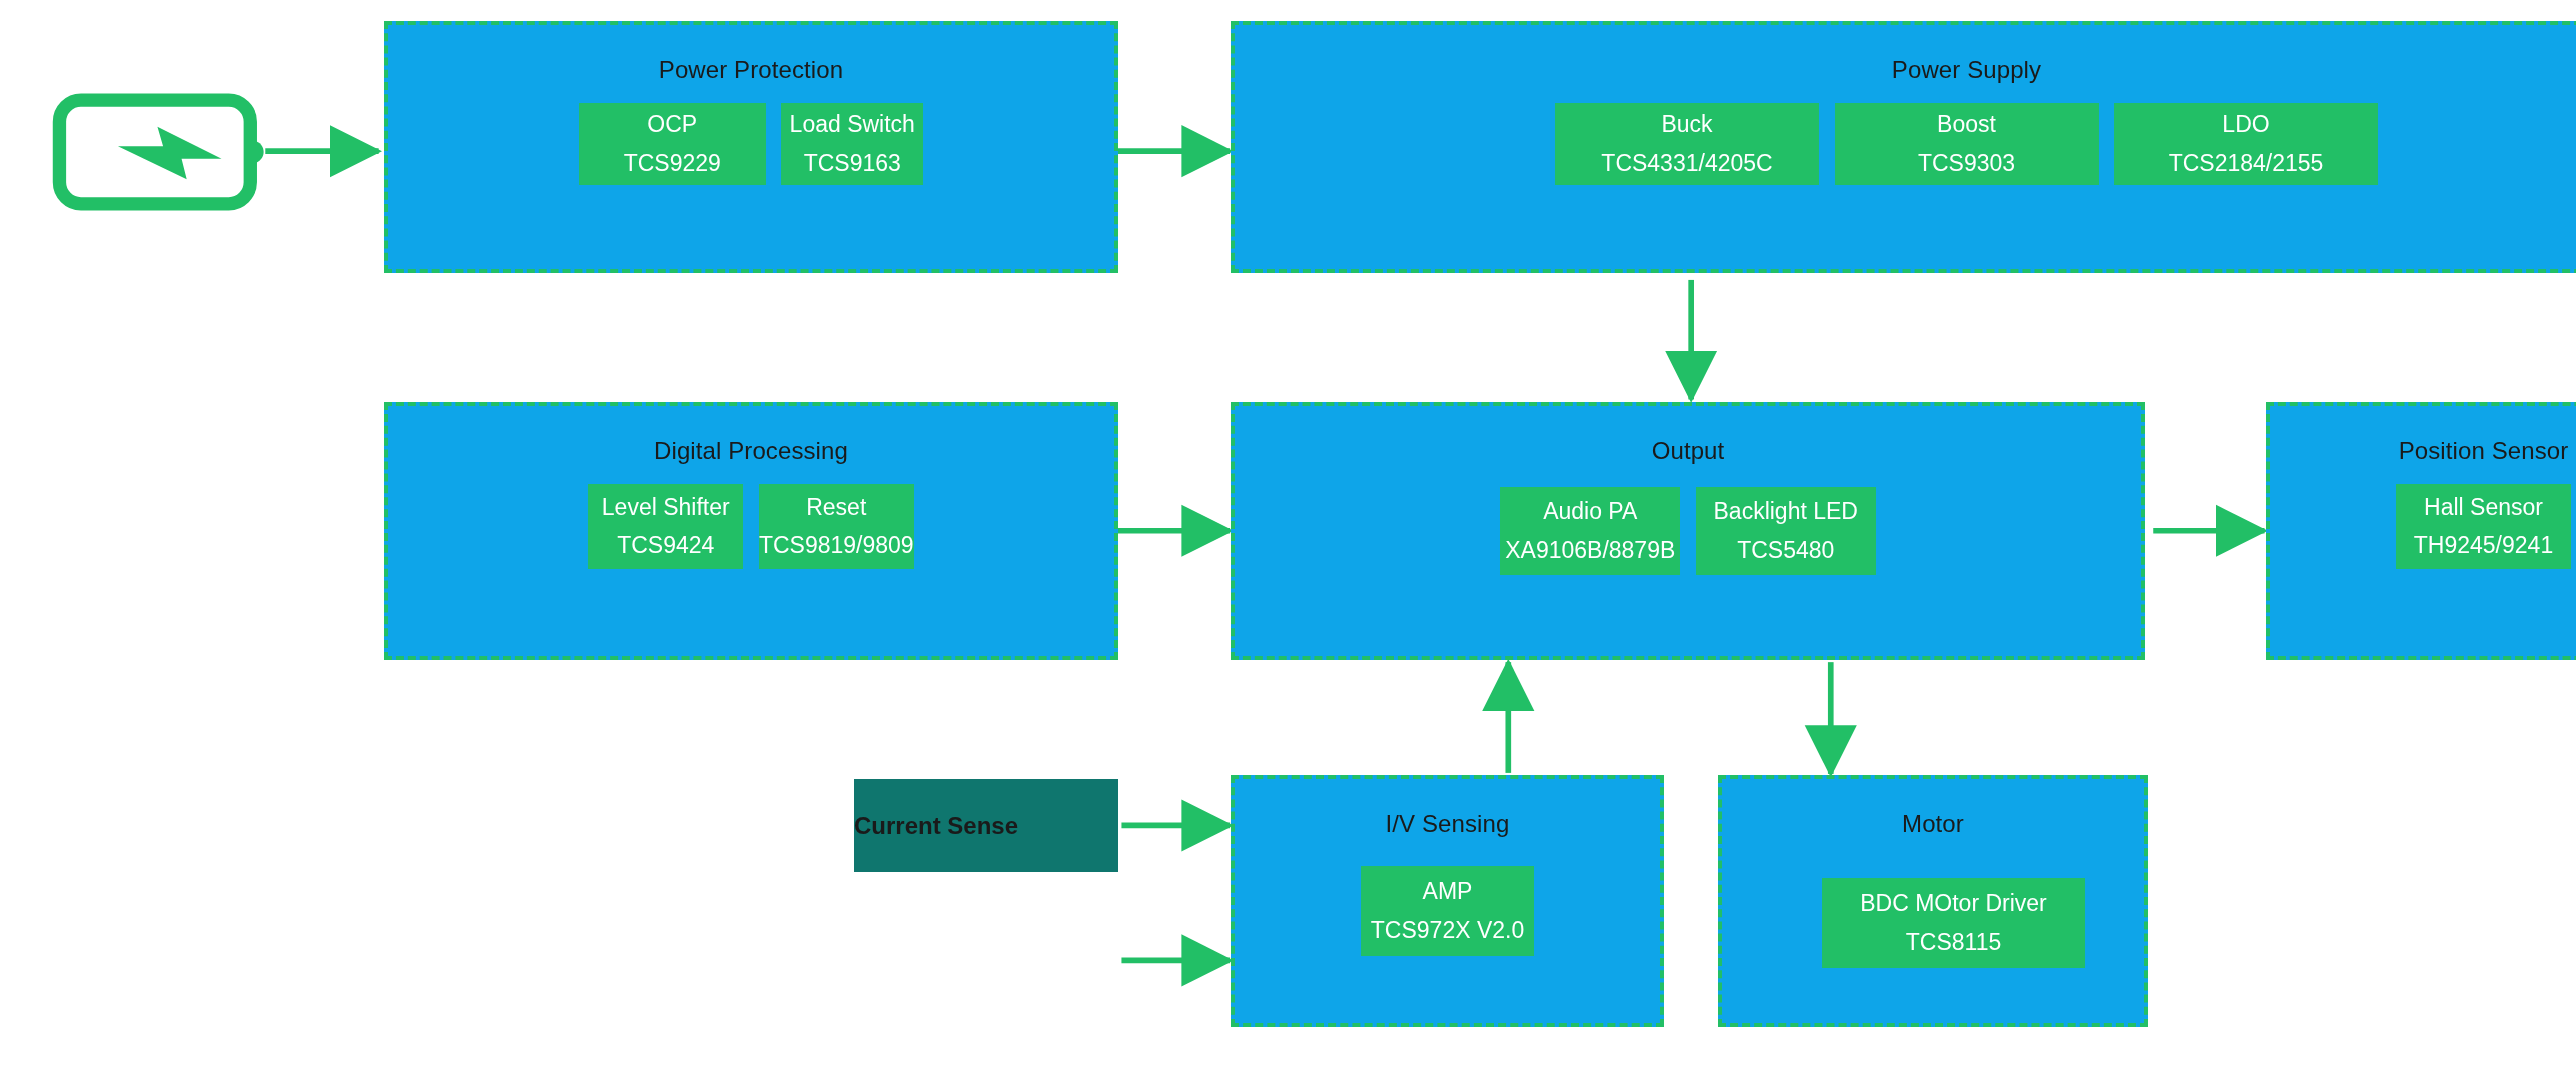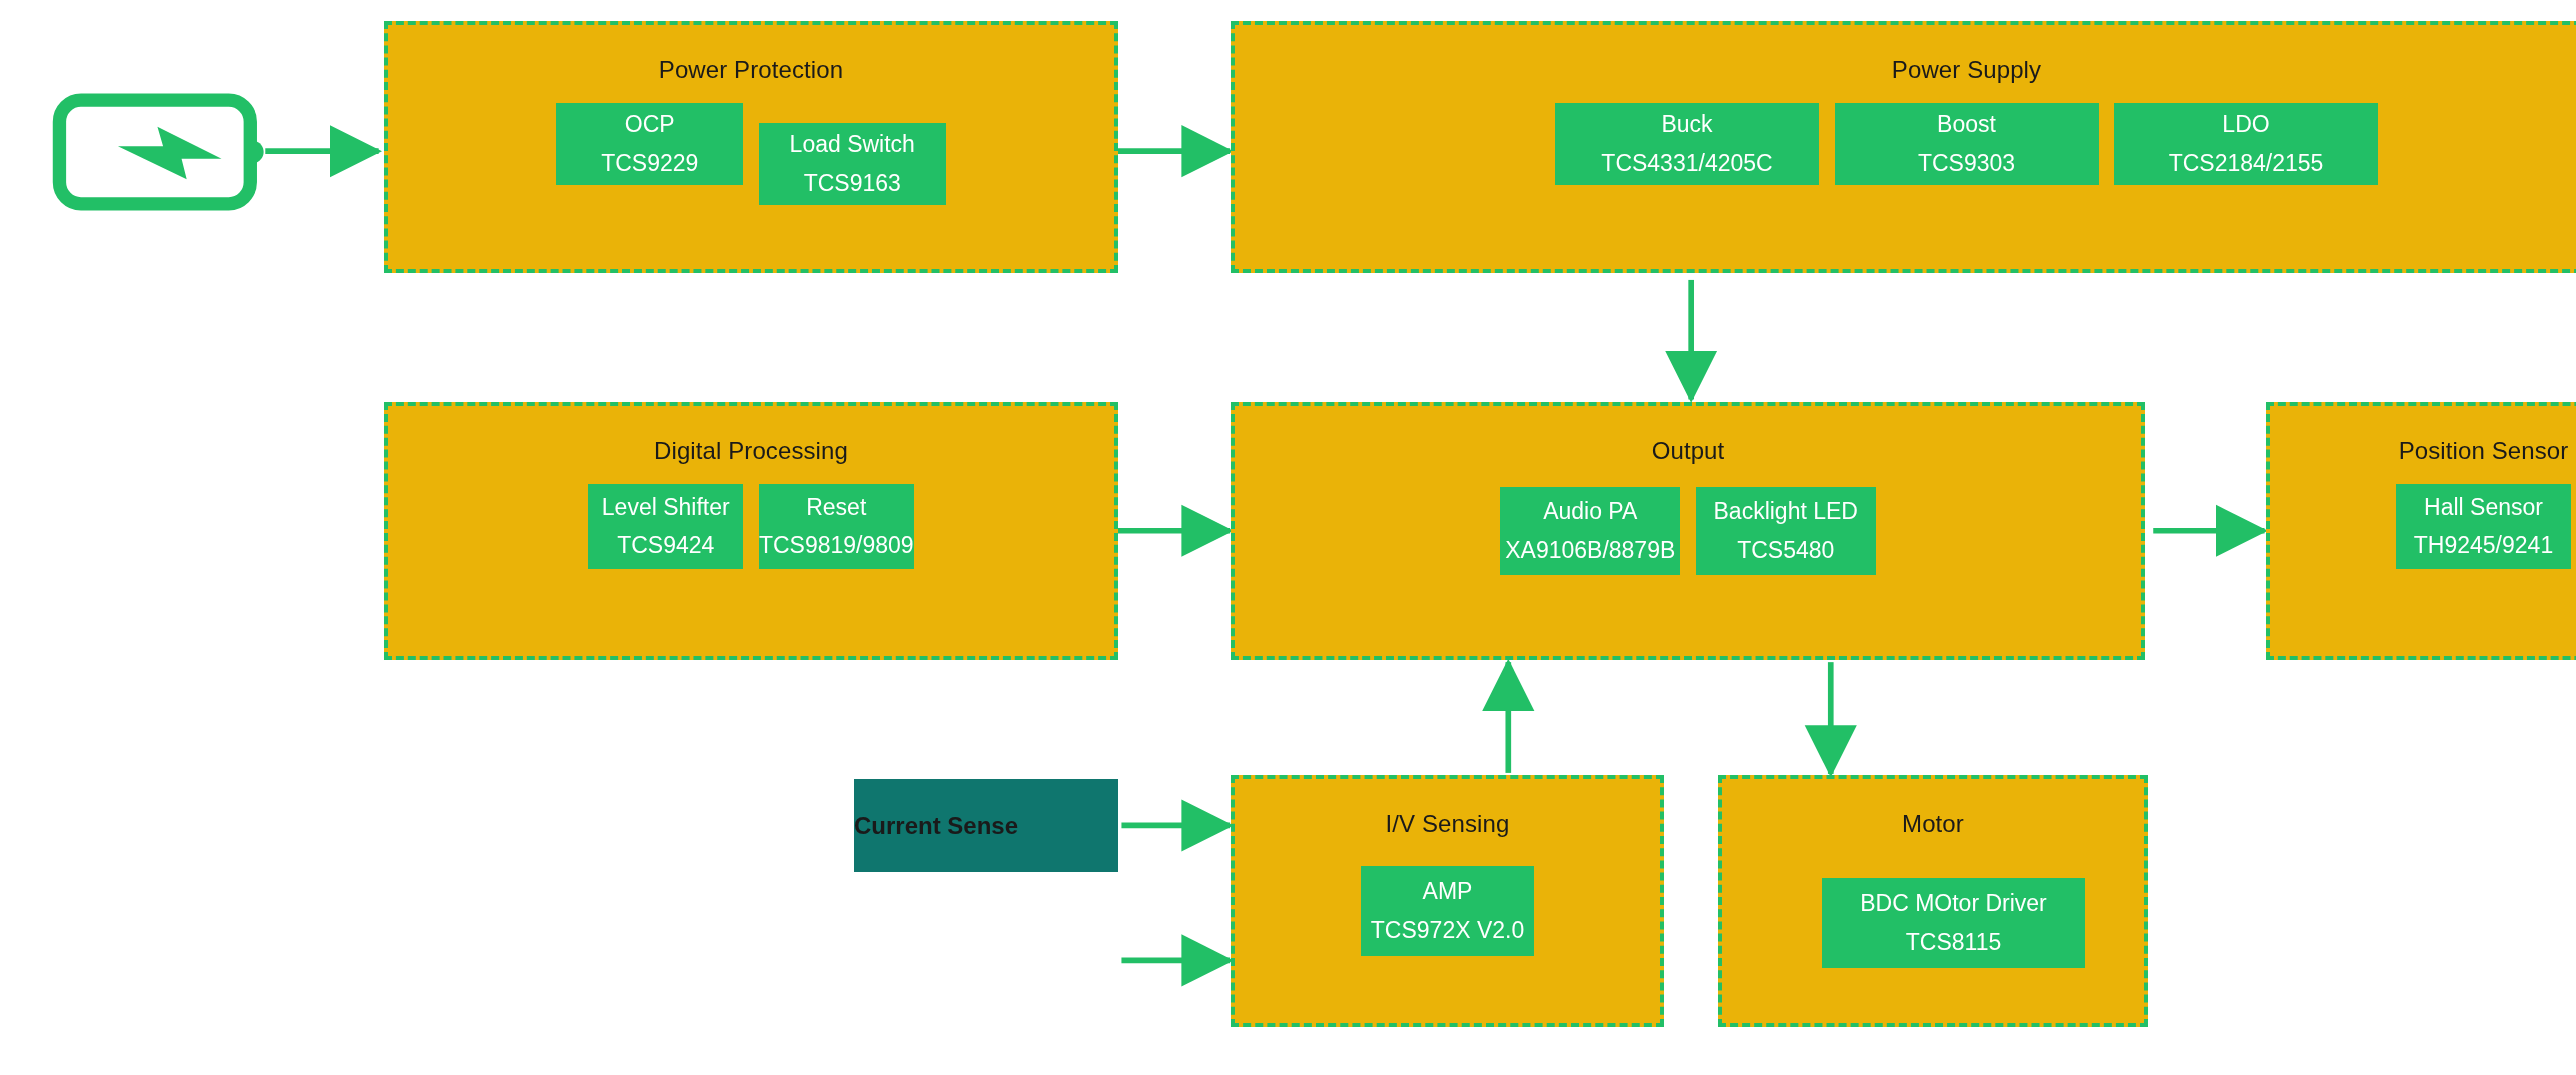--- a/index.html
+++ b/index.html
@@ -13,21 +13,21 @@
     height: 1076px;
     background: #ffffff;
     font-family: "Liberation Sans", sans-serif;
     overflow: hidden;
   }
 
   
   .group {
     position: absolute;
     box-sizing: border-box;
-    background: #eab308;
+    background: #0ea5e9;
     border: 4.6px dashed #22bf66;
   }
   .group-title {
     position: absolute;
     left: 0;
     right: 0;
     text-align: center;
     color: #1a1a1a;
     font-size: 24px;
     font-weight: 400;
@@ -120,21 +120,21 @@
   </div>
 
   <div class="group" style="left:384px; top:20.6px; width:734px; height:252px;">
     <div class="group-title" style="top:31px;">Power Protection</div>
   </div>
   <div class="chips" style="left:384px; top:103px; width:734px; height:82px; gap:15.5px;">
     <div class="chip" style="width:187px; height:82px;">
       <span class="l1">OCP</span>
       <span class="l2">TCS9229</span>
     </div>
-    <div class="chip" style="width:187px; height:82px;margin-top:20px;">
+    <div class="chip" style="width:142px; height:82px;">
       <span class="l1">Load Switch</span>
       <span class="l2">TCS9163</span>
     </div>
   </div>
 
   <div class="group" style="left:1231px; top:20.6px; width:1471px; height:252px;">
     <div class="group-title" style="top:31px;">Power Supply</div>
   </div>
   <div class="chips" style="left:1231px; top:103px; width:1471px; height:82px; gap:15.5px;">
     <div class="chip" style="width:264px; height:82px;">

